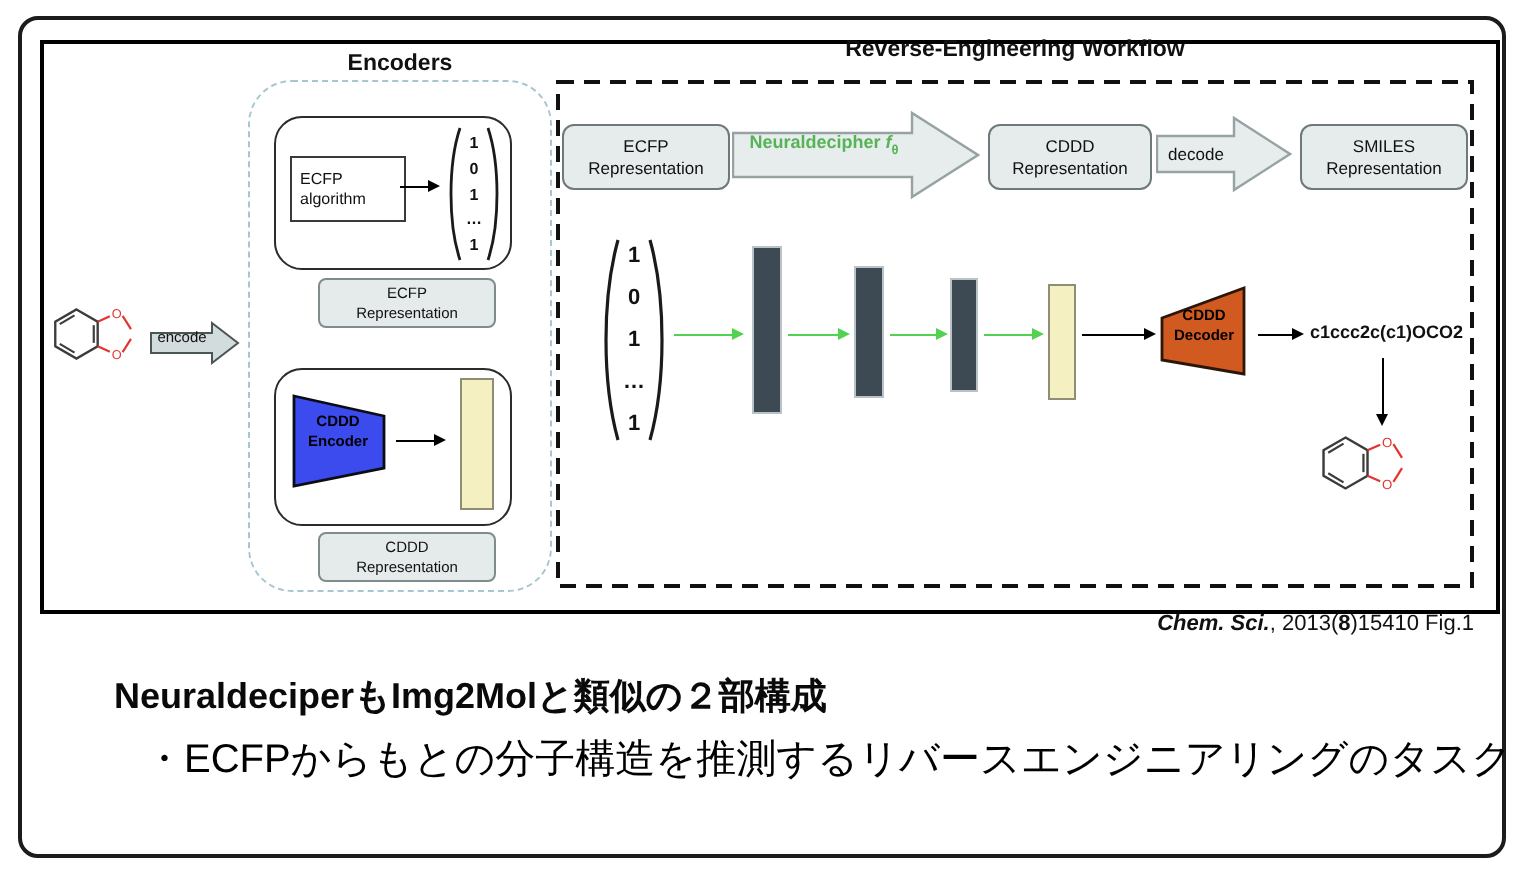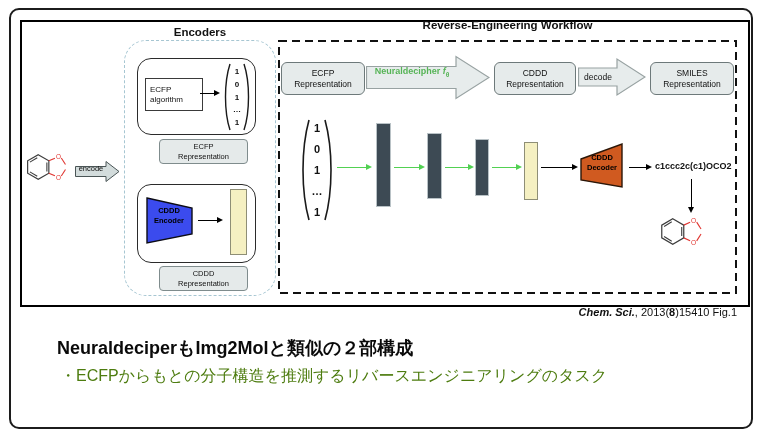--- a/index.html
+++ b/index.html
@@ -62,21 +62,21 @@
   .arrow-label { position:absolute; text-align:center; color:#111; }
   .trap-label {
     position:absolute; text-align:center; font-weight:700; color:#000;
     line-height:1.3;
   }
   .smiles-out { font-size:9px; font-weight:700; color:#111; white-space:nowrap; }
   .citation { font-size:11px; color:#111; white-space:nowrap; }
   .citation .bi { font-weight:700; font-style:italic; }
   .citation .b { font-weight:700; }
   .note-heading { font-size:18px; font-weight:700; color:#0a0a0a; white-space:nowrap; }
-  .note-bullet { font-size:16px; color:#4d7c0f; white-space:nowrap; }
+  .note-bullet { font-size:20px; color:#000000; white-space:nowrap;margin-left:12px; }
 </style>
 </head>
 <body>
 
 <div class="canvas">
   <div class="abs outer-frame"></div>
   <div class="abs figure-box"></div>
 
   <div class="abs panel-title" style="left:130px;top:26px;width:140px;">Encoders</div>
   <div class="abs enc-dashed"></div>

